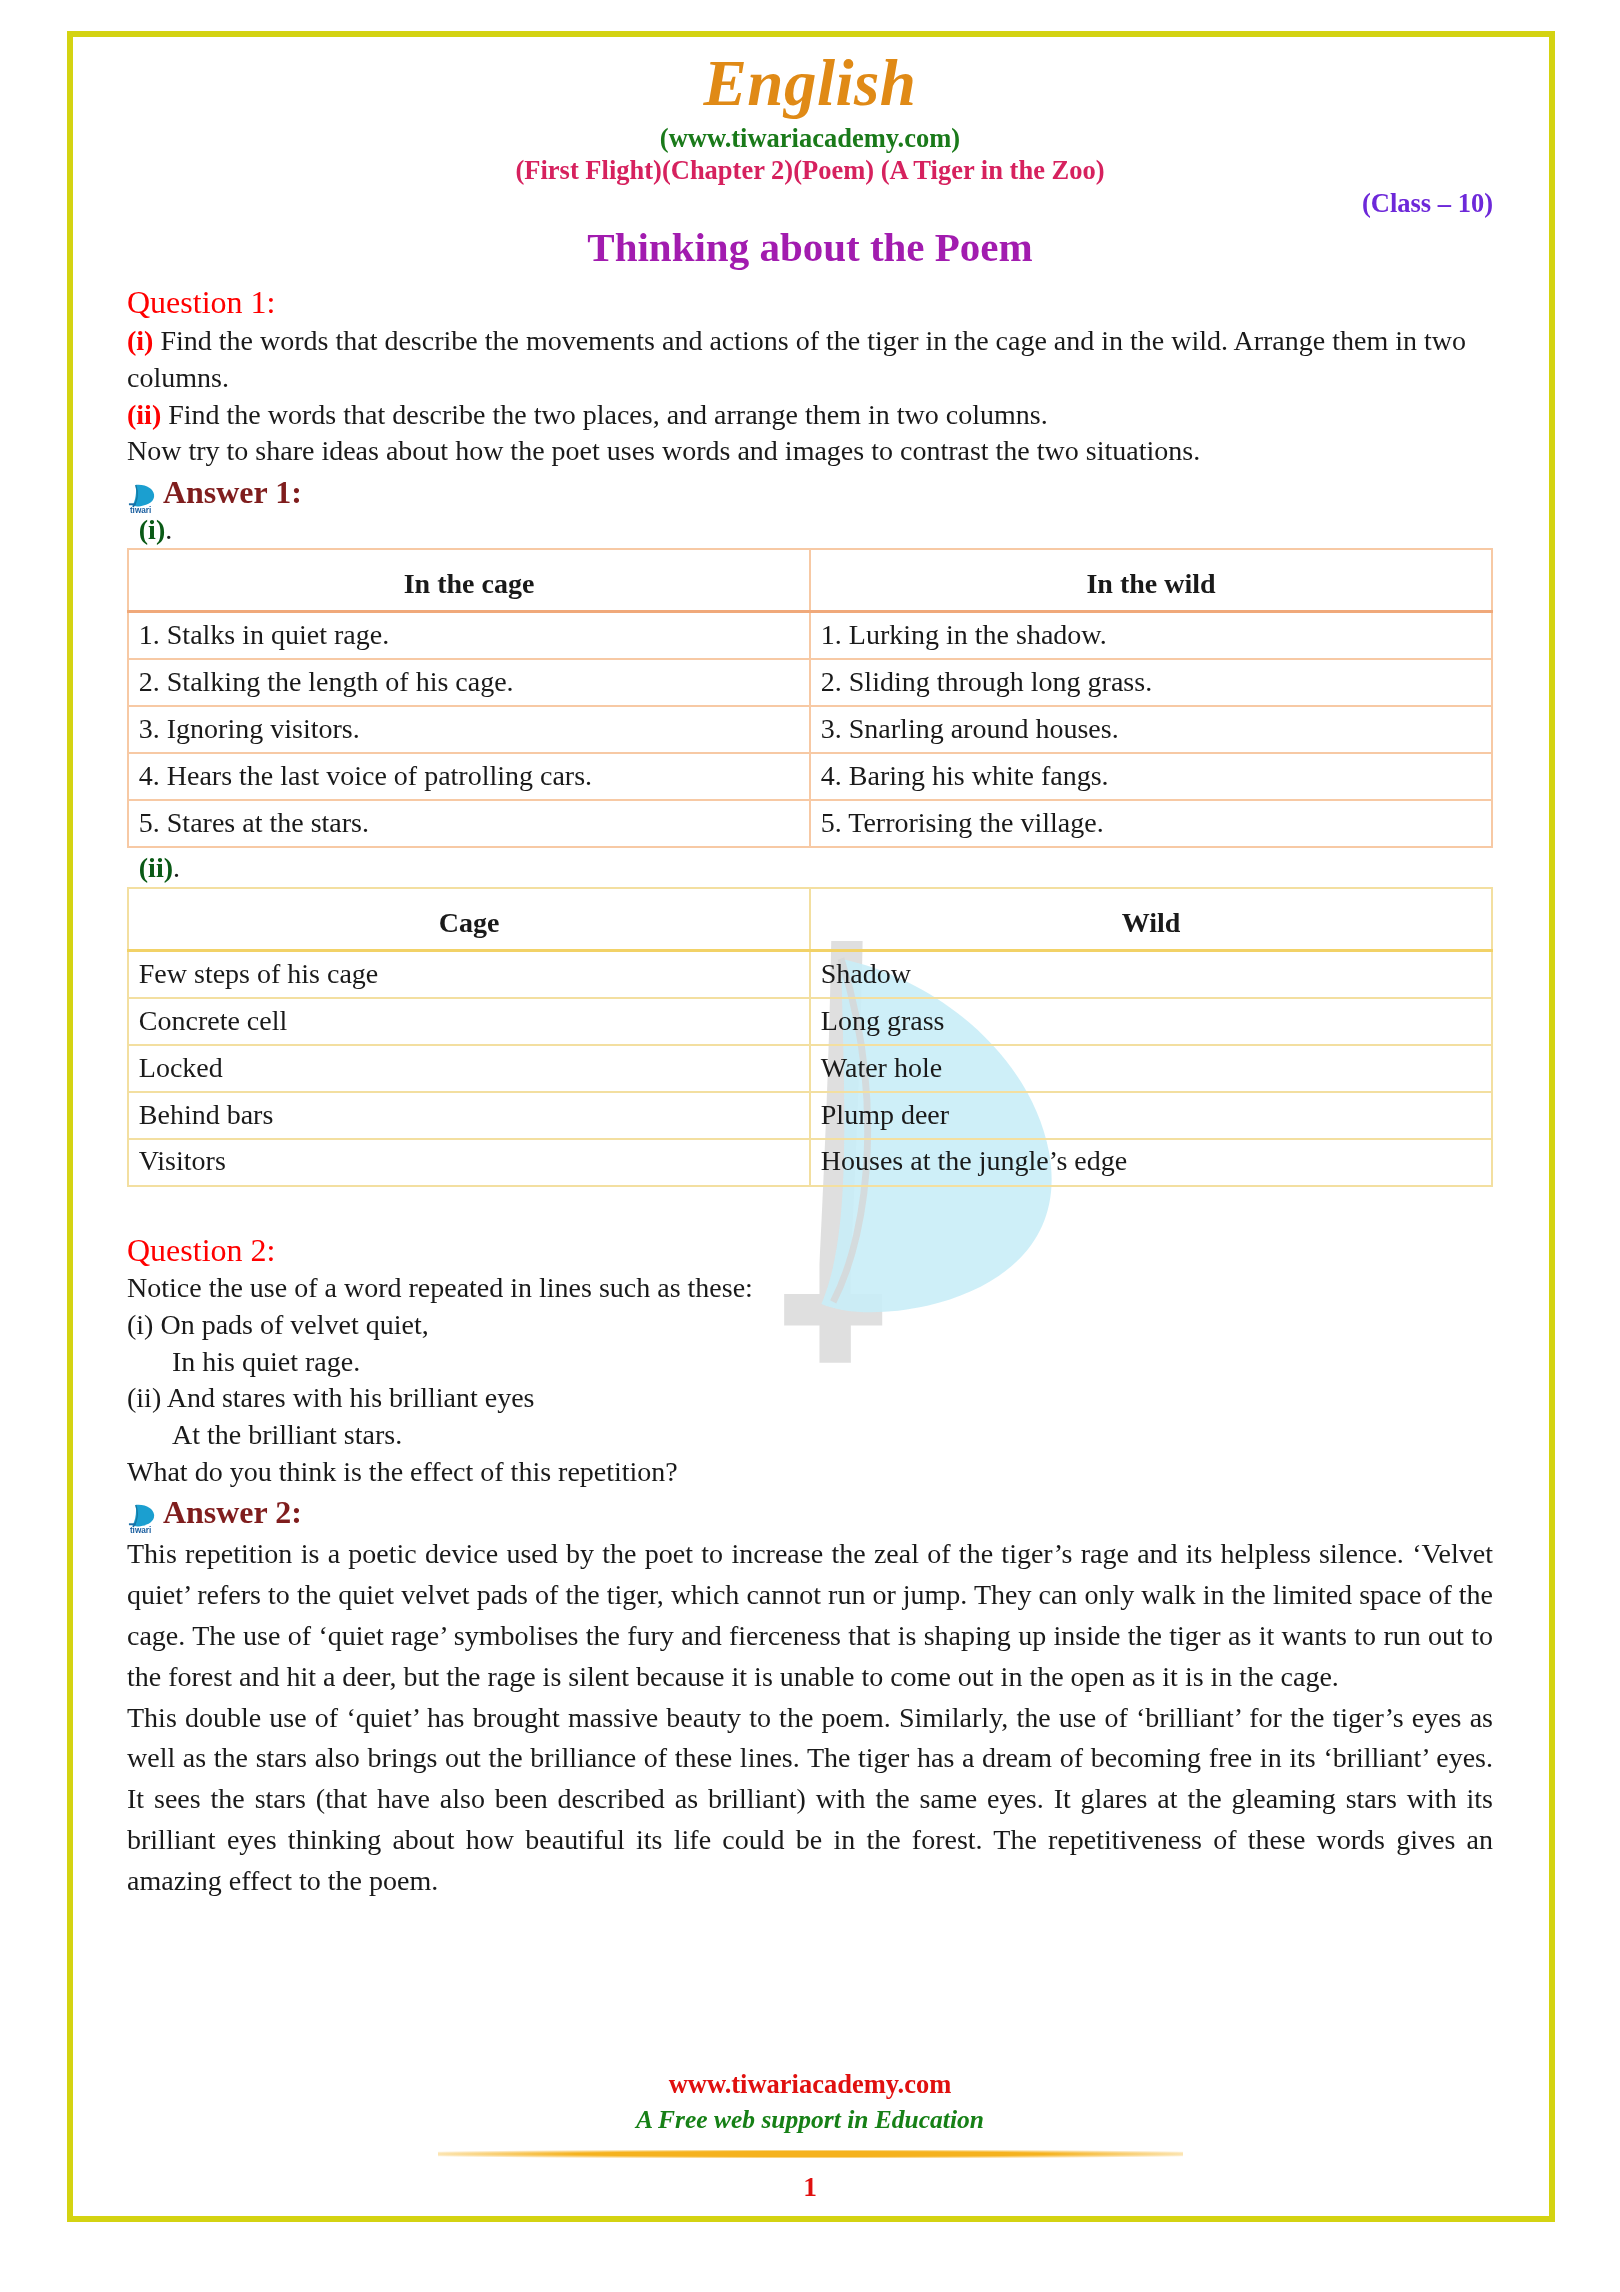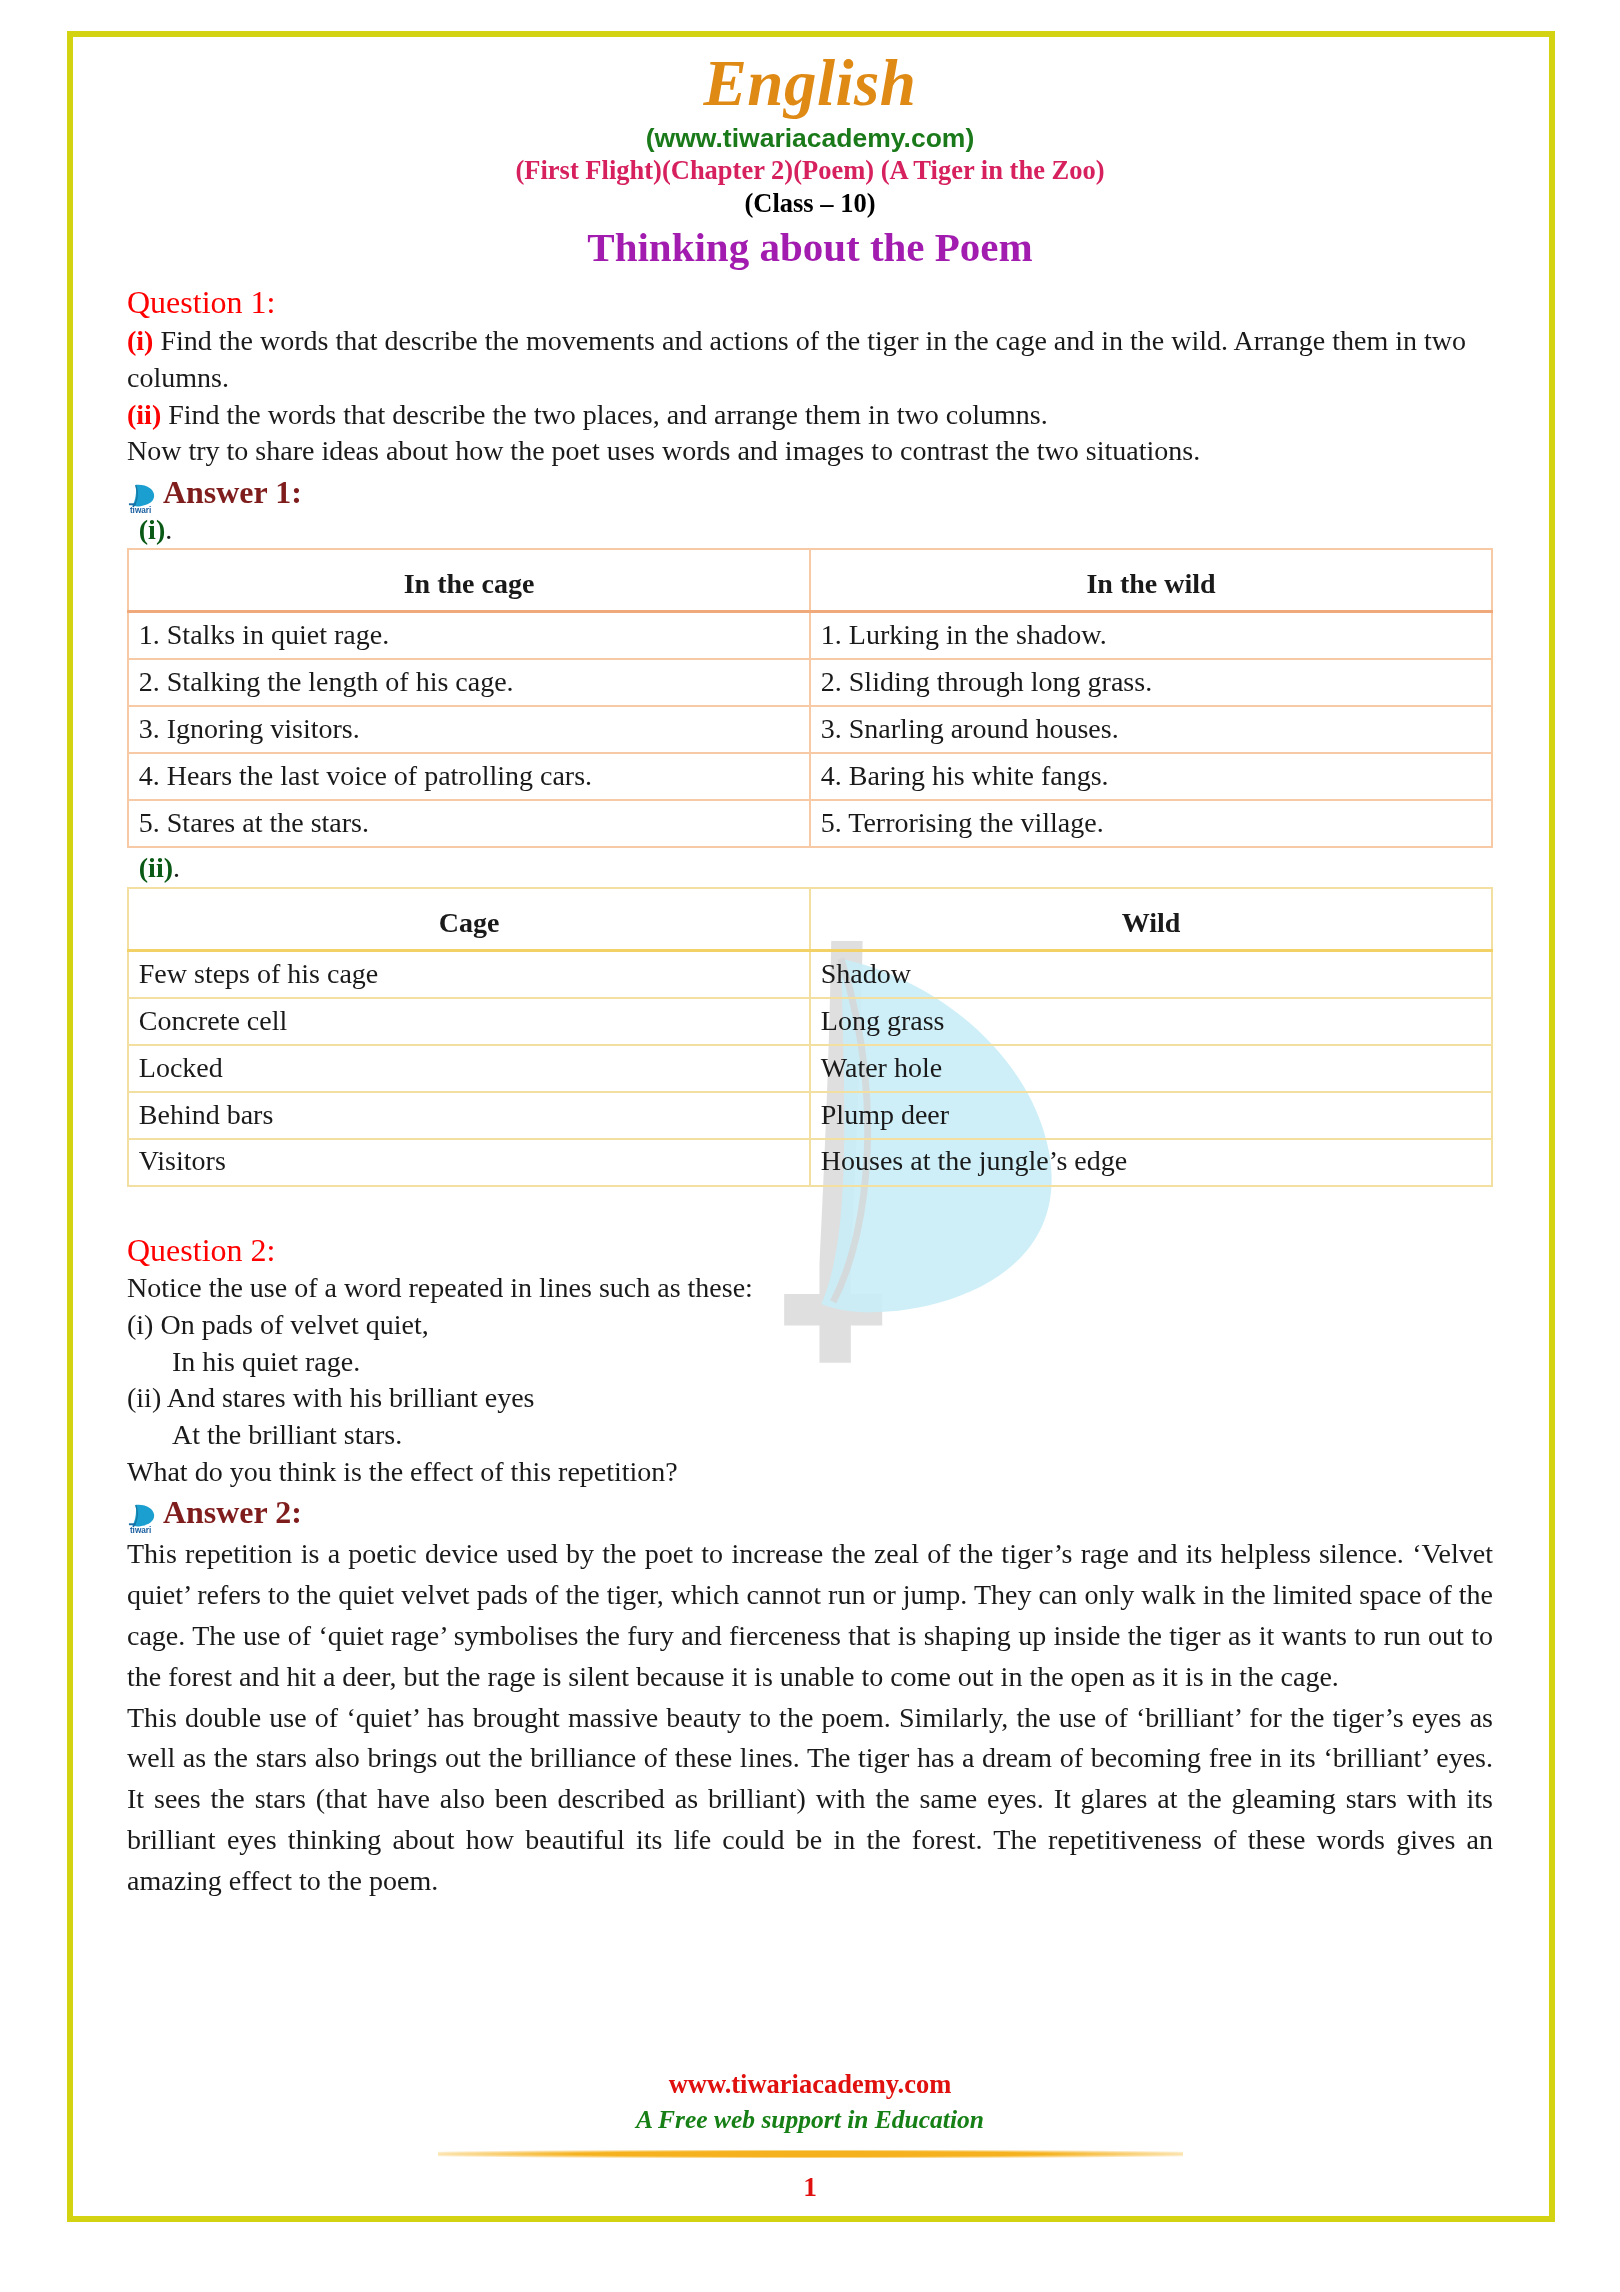--- a/index.html
+++ b/index.html
@@ -61,35 +61,35 @@
     line-height: 1.0;
     margin: 0 0 5.9px 0;
     letter-spacing: 0.5px;
   }
   .site-line {
     text-align: center;
     font-size: 26.5px;
     font-weight: bold;
     color: #1a7a1a;
     line-height: 1.22;
-    font-family: Liberation Sans, sans-serif;
+    font-family: Liberation Serif, serif;
   }
   .chapter-line {
     text-align: center;
     font-size: 26.5px;
     font-weight: bold;
     color: #D6215E;
     line-height: 1.22;
     font-family: "Liberation Serif", serif;
   }
   .class-line {
-    text-align: center;
+    text-align: right;
     font-size: 26.5px;
     font-weight: bold;
-    color: #000000;
+    color: #6d28d9;
     line-height: 1.22;
     font-family: "Liberation Serif", serif;
   }
   .section-title {
     text-align: center;
     font-size: 41px;
     font-weight: bold;
     color: #a21caf;
     margin: 3.9px 0 13.7px 0;
     font-family: "Liberation Serif", serif;

